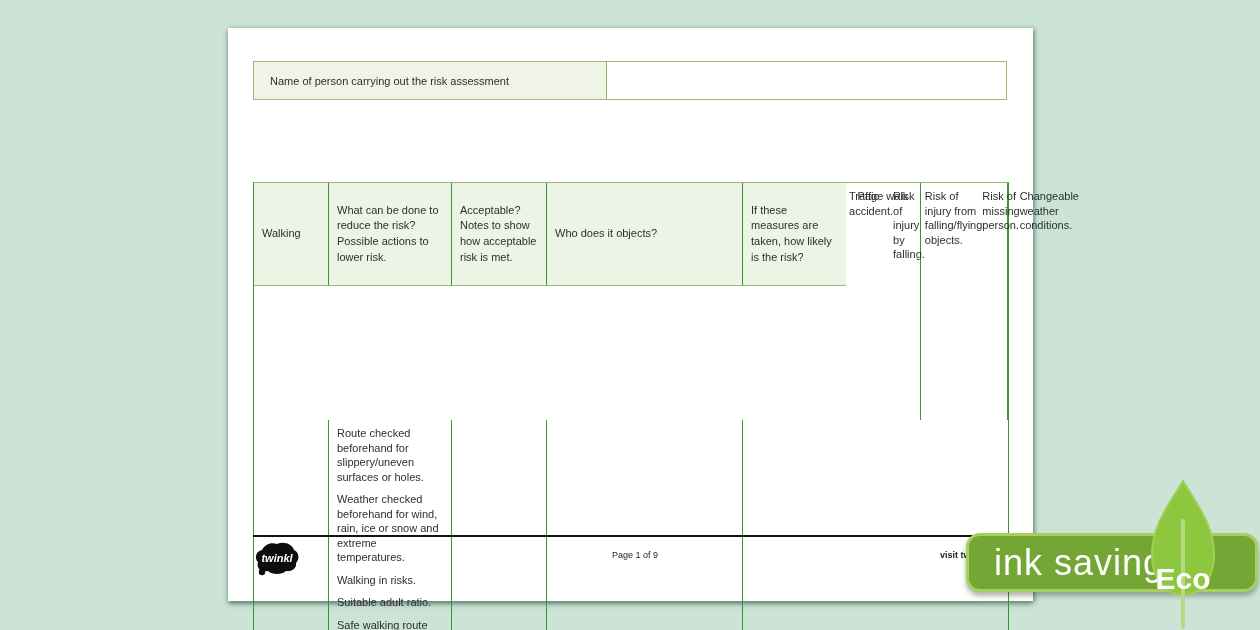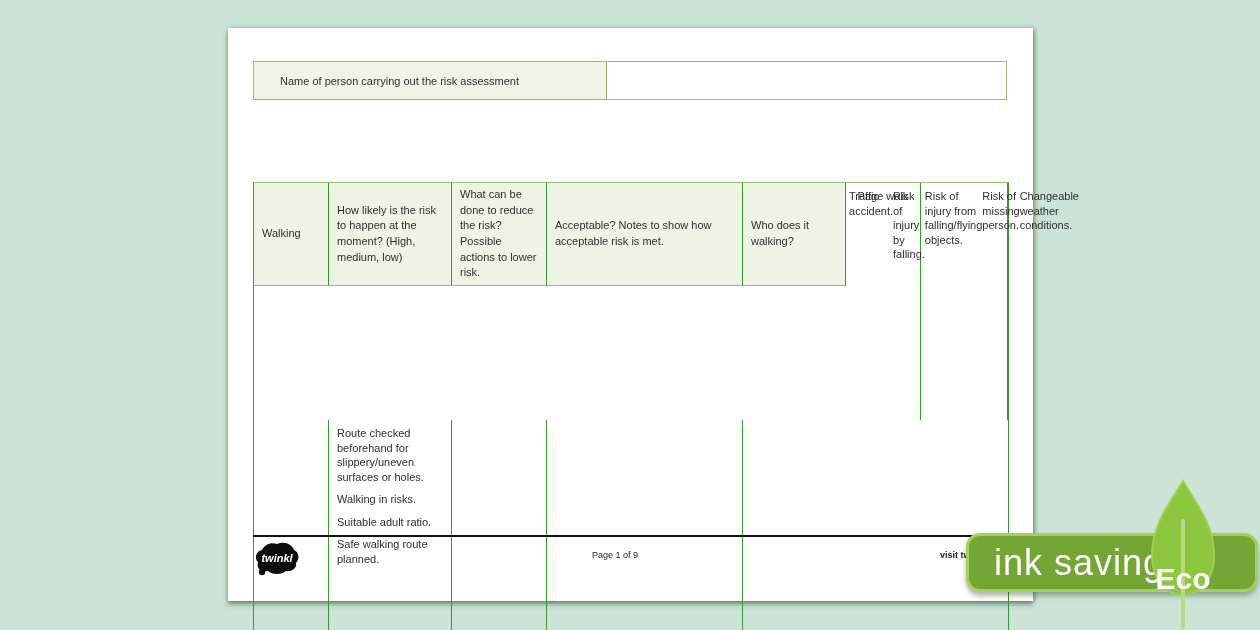--- a/index.html
+++ b/index.html
@@ -17,21 +17,21 @@
   
   .info-table {
     position:absolute; left:25px; top:33px; width:754px;
     border:1px solid #9cba78; box-sizing:border-box; background:#fff;
   }
   .info-row { display:flex; height:37px; }
   .info-row.second { border-top:2px solid #2f9e36; }
   .info-label {
     width:353px; background:#eff4e7; border-right:1px solid #8fb168;
     font-size:11px; color:#2e2e2e; display:flex; align-items:center;
-    padding-left:26px; box-sizing:border-box;
+    padding-left:16px; box-sizing:border-box;
   }
   .info-value { flex:1; background:#fff; }
 
   
   .risk-table {
     position:absolute; left:25px; top:154px; width:754px;
     border-top:1px solid #9cba78; border-bottom:1px solid #9cba78;
     border-left:1px solid #39952f; border-right:1px solid #39952f;
     box-sizing:content-box;
   }
@@ -47,21 +47,21 @@
     display:flex; flex-direction:column; justify-content:center;
   }
   .td { height:237px; line-height:1.32; }
   .v-center { display:flex; flex-direction:row; justify-content:center; }
   .cell-list p { margin:0 0 8px 0; }
   .cell-list p:last-child { margin-bottom:0; }
 
   
   .footer-line { position:absolute; left:25px; top:507px; width:754px; height:2px; background:#111; }
   .logo { position:absolute; left:25px; top:513px; }
-  .page-info { position:absolute; left:10px; top:522px; width:754px; text-align:center; font-size:9px; color:#222; }
+  .page-info { position:absolute; left:30px; top:522px; width:754px; text-align:center; font-size:9px; color:#222; }
   .visit { position:absolute; right:26px; top:522px; font-size:9px; font-weight:bold; color:#222; }
 
   
   .ink-badge {
     position:absolute; left:966px; top:533px; width:292px; height:59px;
     background:#74a635; border:3px solid #a6cf60; border-radius:14px;
     box-sizing:border-box; z-index:5; display:flex; align-items:center;
     box-shadow:0 4px 5px rgba(30,50,15,.35);
   }
   .ink-label { color:#fff; font-size:36px; padding-left:25px; letter-spacing:1px; white-space:nowrap; }
@@ -80,36 +80,37 @@
     <div class="info-table">
       <div class="info-row">
         <div class="info-label">Name of person carrying out the risk assessment</div>
         <div class="info-value"></div>
       </div>
     </div>
 
     <div class="risk-table">
       <div class="risk-grid">
         <div class="th">Walking</div>
-        <div class="th">How likely is the risk to happen at the moment? (High, medium, low)</div>
         <div class="th">What can be done to reduce the risk? Possible actions to lower risk.</div>
         <div class="th">Acceptable? Notes to show how acceptable risk is met.</div>
-        <div class="th">Who does it walking?</div>
+        <div class="th">Who does it objects?</div>
+        <div class="th last">If these measures are taken, how likely is the risk?</div>
 
         <div class="td v-center">Page walk</div>
         <div class="td v-center cell-list">
             <p>Traffic accident.</p>
             <p>Risk of injury by falling.</p>
             <p>Risk of injury from falling/flying objects.</p>
             <p>Risk of missing person.</p>
             <p>Changeable weather conditions.</p>
           </div>
         <div class="td"></div>
         <div class="td cell-list">
             <p>Route checked beforehand for slippery/uneven surfaces or holes.</p>
+            <p>Weather checked beforehand for wind, rain, ice or snow and extreme temperatures.</p>
             <p>Walking in risks.</p>
             <p>Suitable adult ratio.</p>
             <p>Safe walking route planned.</p>
           </div>
         <div class="td"></div>
         <div class="td"></div>
         <div class="td last"></div>
       </div>
     </div>
 

